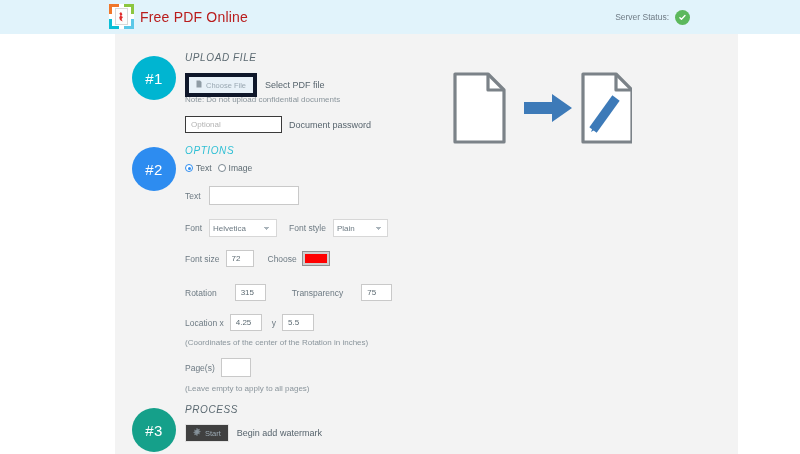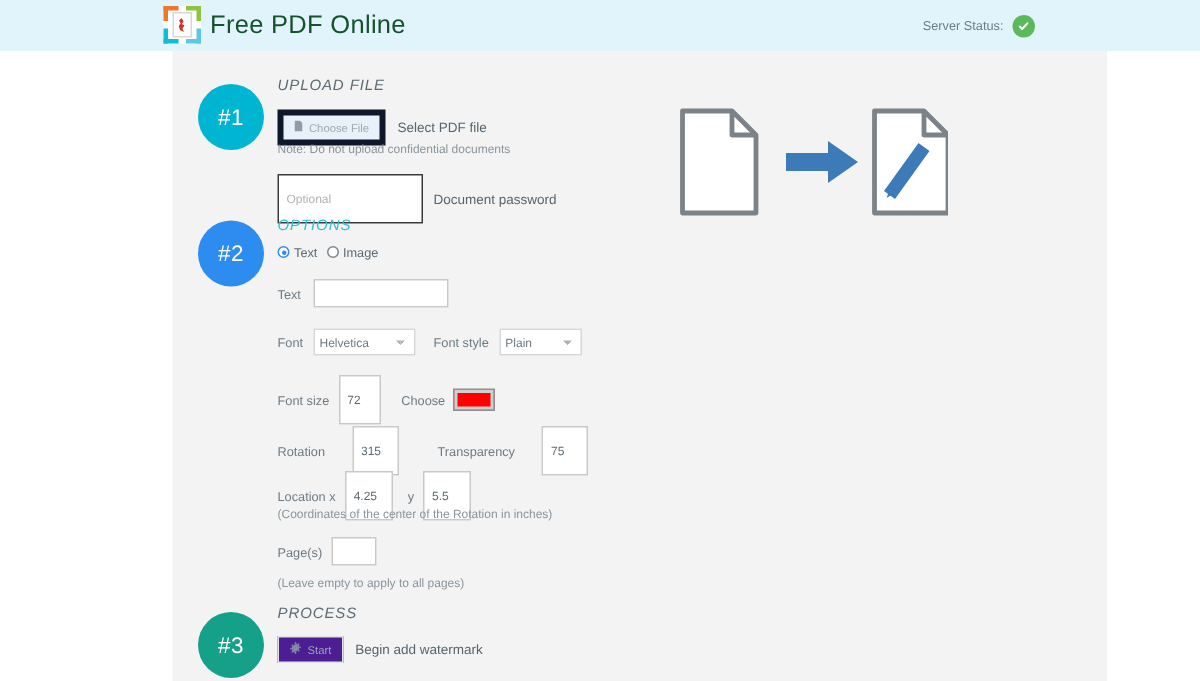--- a/index.html
+++ b/index.html
@@ -30,21 +30,21 @@
   .lc-tr { right: 0; top: 0; border-right: 3px solid #8cc63f; border-top: 3px solid #8cc63f; }
   .lc-bl { left: 0; bottom: 0; border-left: 3px solid #0bbfd6; border-bottom: 3px solid #0bbfd6; }
   .lc-br { right: 0; bottom: 0; border-right: 3px solid #5bc8e8; border-bottom: 3px solid #5bc8e8; }
   .logo-doc {
     position: absolute; left: 6px; top: 4px; width: 13px; height: 17px;
     background: #fdfdfd; border: 1px solid #d8d8d8;
     display: flex; align-items: center; justify-content: center;
   }
   .logo-doc svg { display: block; }
   .logo-text {
-    font-size: 17px; color: #14532d; letter-spacing: .2px; white-space: nowrap;
+    font-size: 14px; color: #b91c1c; letter-spacing: .2px; white-space: nowrap;
   }
 
   .nav {
     position: absolute; left: 228px; top: 0; height: 34px;
     display: flex; align-items: stretch;
   }
   .nav-item {
     display: flex; align-items: center; gap: 3px;
     padding: 0 11px; font-size: 8.5px; color: #6f7b85;
     letter-spacing: .5px; text-transform: uppercase; cursor: pointer;
@@ -97,28 +97,28 @@
   .row { position: absolute; display: flex; align-items: center; }
   .lbl { font-size: 8.5px; color: #6d7a83; white-space: nowrap; }
 
   .btn-file {
     display: inline-flex; align-items: center; gap: 4px;
     background: #e8f1f8; border: 4px solid #0f172a;
     padding: 3px 7px; font-size: 7.5px; color: #9aa8b2; cursor: pointer;
   }
   .btn-start {
     display: inline-flex; align-items: center; gap: 4px;
-    background: #4c1d95; border: 1px solid #e2e2e2;
+    background: #404040; border: 1px solid #e2e2e2;
     padding: 3px 7px; font-size: 7.5px; color: #9aa8b2; cursor: pointer;
   }
 
   .inp {
     border: 1px solid #c9c9c9; background: #ffffff;
     font-family: "Liberation Sans", sans-serif;
-    font-size: 8px; color: #5c6a72; padding: 2px 5px; height: 33px;
+    font-size: 8px; color: #5c6a72; padding: 2px 5px; height: 17px;
   }
   .inp.dark { border: 1px solid #3a3a3a; }
   .inp::placeholder { color: #b3b3b3; }
 
   .sel {
     border: 1px solid #d7d7d7; background: #ffffff;
     font-family: "Liberation Sans", sans-serif;
     font-size: 8px; color: #6d7a83; height: 18px; padding: 0 3px;
     -webkit-appearance: none; appearance: none;
     background-image:

